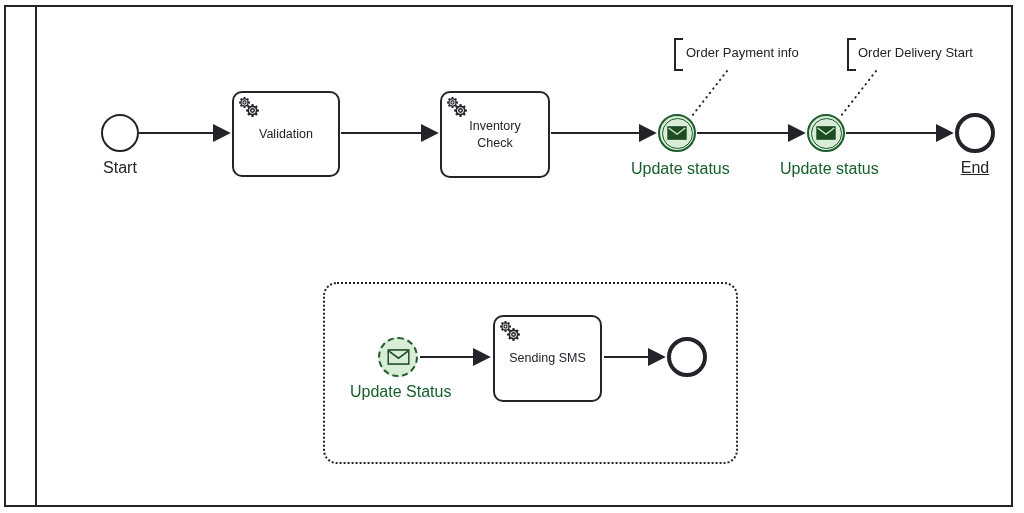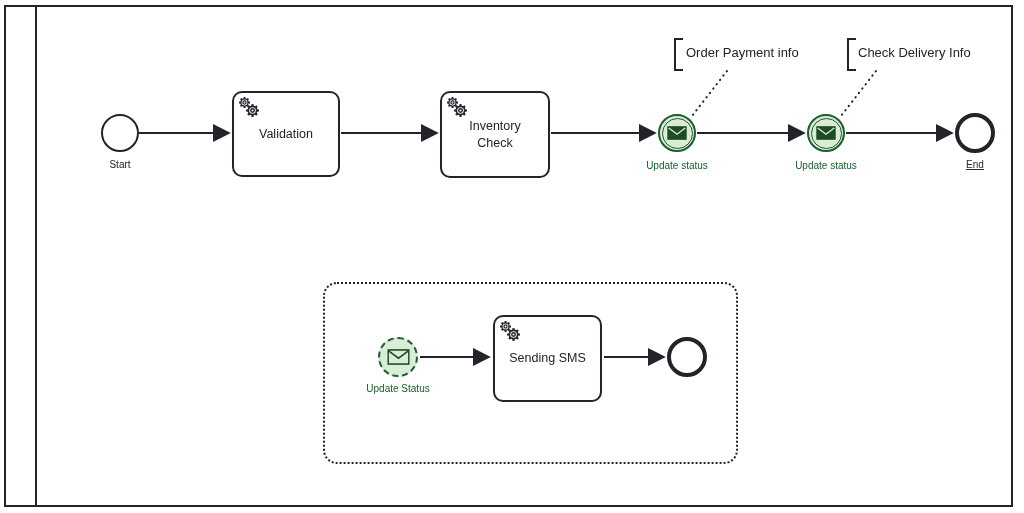--- a/index.html
+++ b/index.html
@@ -28,21 +28,21 @@
   .task .gear{position:absolute;top:3px;left:4px;width:22px;height:22px;}
   .event{position:absolute;box-sizing:border-box;border-radius:50%;
     display:flex;align-items:center;justify-content:center;}
   .event.start{width:38px;height:38px;border:2.5px solid var(--stroke);background:#fff;}
   .event.end{width:40px;height:40px;border:4px solid var(--stroke);background:#fff;}
   .event.msg-intermediate{width:38px;height:38px;border:2px solid var(--green);background:var(--green-fill);}
   .event.msg-intermediate::before{content:"";position:absolute;inset:1.5px;
     border:1.5px solid var(--green);border-radius:50%;}
   .event.msg-start-sub{width:40px;height:40px;border:2.5px dashed var(--green);background:var(--green-fill);}
   .env{position:relative;z-index:1;}
-  .label{position:absolute;font-size:10px;text-align:center;white-space:nowrap;}
+  .label{position:absolute;font-size:16px;text-align:center;white-space:nowrap;}
   .label.green{color:var(--green-text);}
   .annotation-bracket{position:absolute;width:9px;height:33px;box-sizing:border-box;
     border-left:2px solid var(--stroke);border-top:2px solid var(--stroke);
     border-bottom:2px solid var(--stroke);}
   .annotation-text{position:absolute;font-size:13px;white-space:nowrap;}
   .subprocess{position:absolute;left:323px;top:282px;width:415px;height:182px;
     border:2.5px dotted var(--stroke);border-radius:14px;box-sizing:border-box;}
 </style>
 </head>
 <body>
@@ -130,21 +130,21 @@
   </div>
   <div class="label green" style="left:780px;top:160px;width:92px;">Update status</div>
 
   <div class="event end" style="left:955px;top:113px;"></div>
   <div class="label" style="left:950px;top:159px;width:50px;text-decoration:underline;">End</div>
 
   <div class="annotation-bracket" style="left:674px;top:38px;"></div>
   <div class="annotation-text" style="left:686px;top:45px;">Order Payment info</div>
 
   <div class="annotation-bracket" style="left:847px;top:38px;"></div>
-  <div class="annotation-text" style="left:858px;top:45px;">Check Delivery Info</div>
+  <div class="annotation-text" style="left:858px;top:45px;">Order Delivery Start</div>
 
   <div class="subprocess"></div>
 
   <div class="event msg-start-sub" style="left:378px;top:337px;">
     <svg class="env" width="23" height="16" viewBox="0 0 24 17">
       <use href="#env-outline"></use>
     </svg>
   </div>
   <div class="label green" style="left:350px;top:383px;width:96px;">Update Status</div>
 

